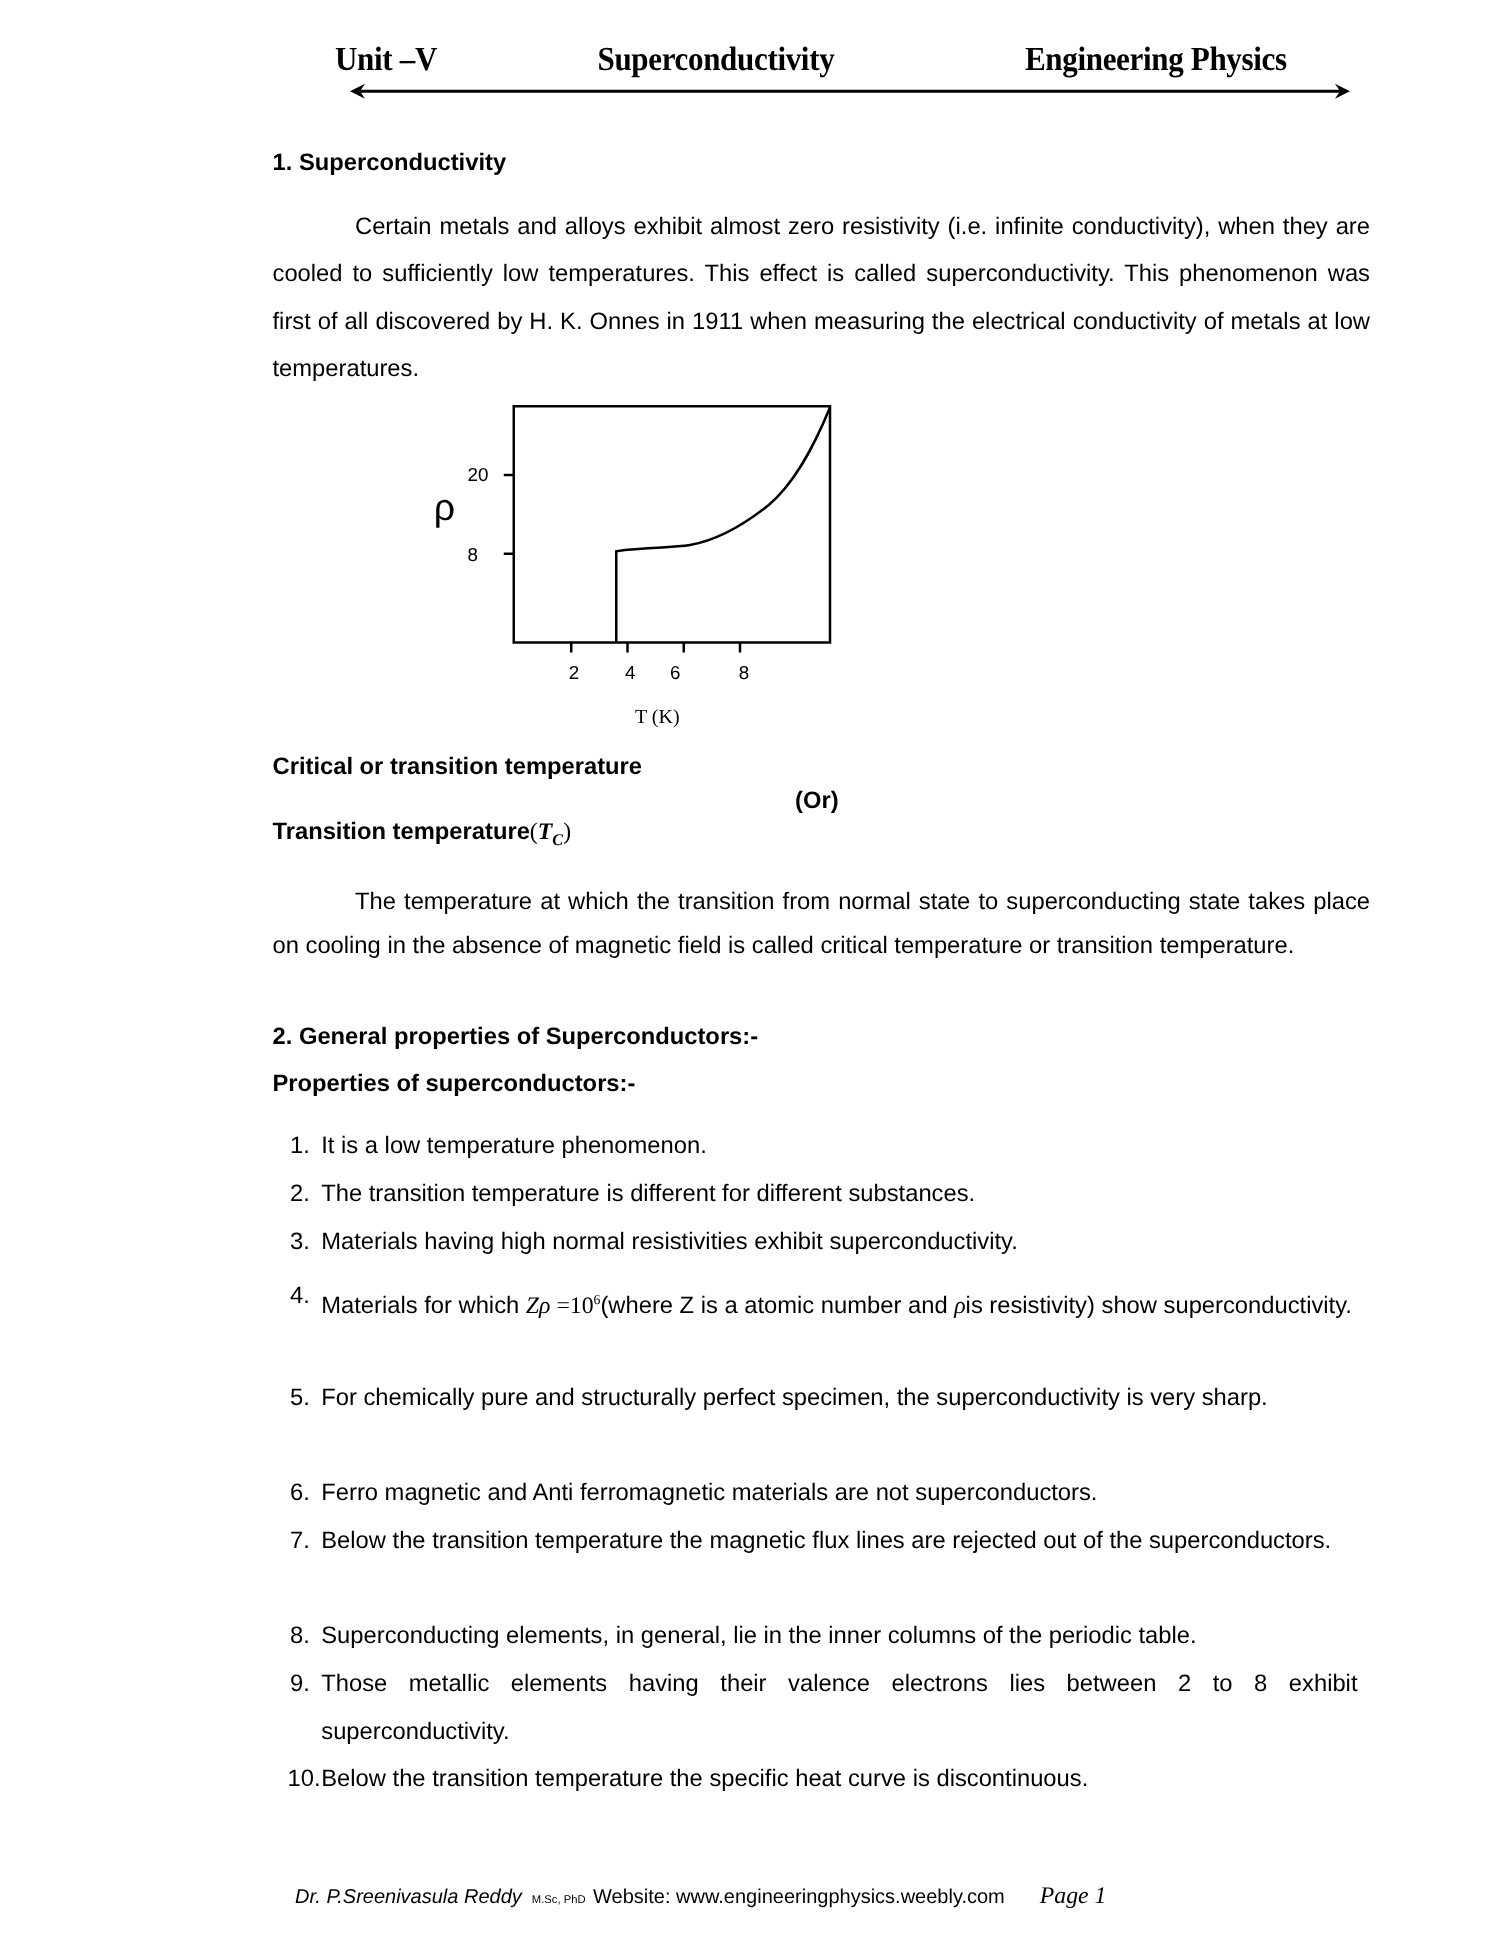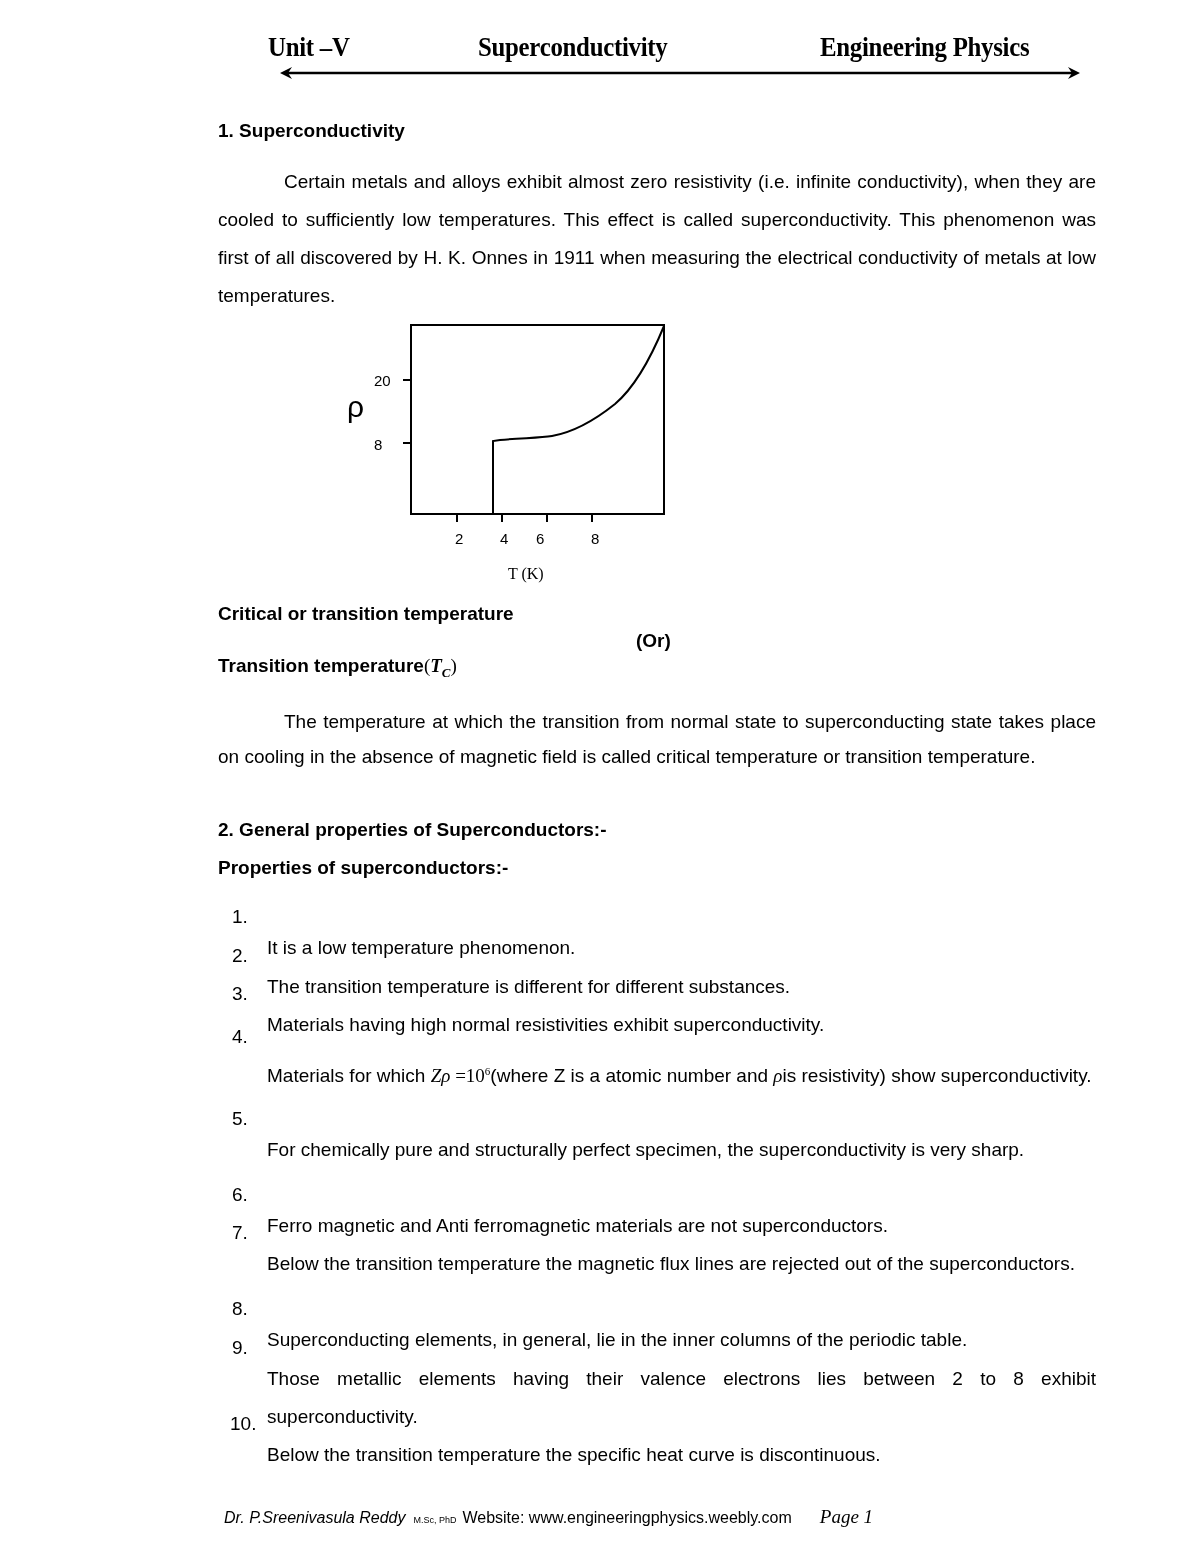--- a/index.html
+++ b/index.html
@@ -19,24 +19,24 @@
   .heading { font-weight: bold; font-size: 19px; }
   .para { font-size: 19px; line-height: 38px; text-align: justify; width: 878px; }
   .para2 { font-size: 19px; line-height: 35px; text-align: justify; width: 878px; }
   .indent { text-indent: 66px; }
   .rho-label { position: absolute; left: 347px; top: 390px; font-size: 30px; }
   .tick-label { position: absolute; font-size: 15px; }
 
   .list { position: absolute; left: 232px; width: 864px; font-size: 19px; }
   .li { position: absolute; left: 0; width: 864px; }
   .li-num { position: absolute; left: 0; }
-  .li-text { position: absolute; left: 35px; width: 829px; text-align: justify; line-height: 38px; margin-top: 31px; }
+  .li-text { position: absolute; left: 25px; width: 829px; text-align: justify; line-height: 38px; }
   .li-text.single { text-align-last: left; }
 
-  .footer { position: absolute; left: 224px; top: 1506px; font-size: 16px; white-space: nowrap; }
+  .footer { position: absolute; left: 236px; top: 1506px; font-size: 16px; white-space: nowrap; }
   .footer .author { font-style: italic; }
   .footer .degree { font-size: 9px; margin-left: 8px; }
   .footer .site { margin-left: 6px; }
   .footer .page { font-style: italic; font-family: "Liberation Serif", serif; font-size: 19px; margin-left: 28px; }
 </style>
 </head>
 <body>
 
 <div class="header serif">
   <span class="h-unit">Unit –V</span>

